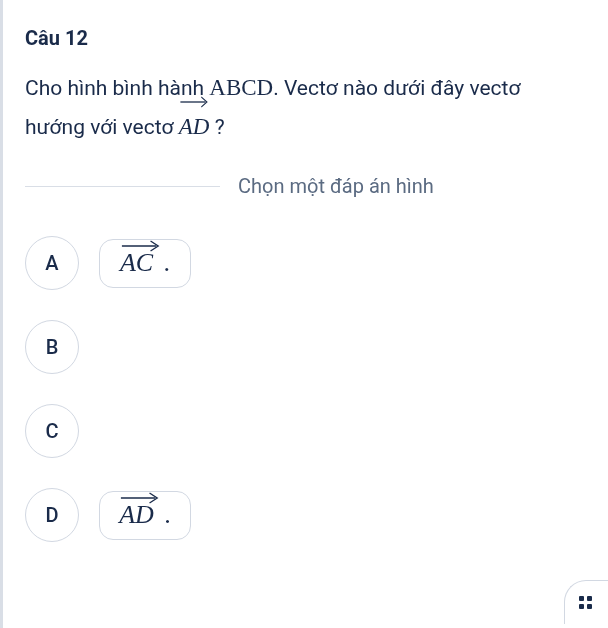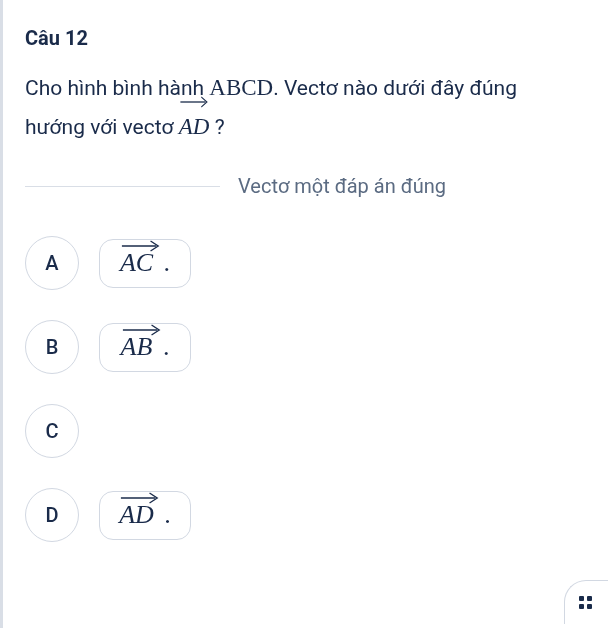--- a/index.html
+++ b/index.html
@@ -162,36 +162,36 @@
       border-radius: 1px;
     }
   </style>
 </head>
 <body>
 
 <div class="content">
   <div class="question-title">Câu 12</div>
 
   <div class="question-text">
-    <span>Cho hình bình hành </span><span class="math-italic">ABCD</span><span>. Vectơ nào dưới đây đúng</span>
+    <span>Cho hình bình hành </span><span class="math-italic">ABCD</span><span>. Vectơ nào dưới đây vectơ</span>
     <br>
     <span>hướng với vectơ </span><span class="vector-inline">
       <span class="arrow-over">
         <svg viewBox="0 0 44 14" preserveAspectRatio="none">
           <line x1="2" y1="8" x2="38" y2="8" stroke="#1a2b4a" stroke-width="1.3"></line>
           <polyline points="32,3 40,8 32,13" fill="none" stroke="#1a2b4a" stroke-width="1.3"></polyline>
         </svg>
       </span>
       <span>AD</span>
     </span><span> ?</span>
   </div>
 
   <div class="instruction-row">
     <div class="instruction-line"></div>
-    <div class="instruction-text">Vectơ một đáp án đúng</div>
+    <div class="instruction-text">Chọn một đáp án hình</div>
   </div>
 
   <div class="options">
 
     <div class="option-row">
       <div class="option-letter">A</div>
       <div class="option-box">
         <span class="option-vector">
           <span class="arrow-over2">
             <svg viewBox="0 0 44 14" preserveAspectRatio="none">
@@ -199,31 +199,20 @@
               <polyline points="32,3 40,8 32,13" fill="none" stroke="#1a2b4a" stroke-width="1.4"></polyline>
             </svg>
           </span>
           <span>AC</span><span class="dot"> .</span>
         </span>
       </div>
     </div>
 
     <div class="option-row">
       <div class="option-letter">B</div>
-      <div class="option-box">
-        <span class="option-vector">
-          <span class="arrow-over2">
-            <svg viewBox="0 0 44 14" preserveAspectRatio="none">
-              <line x1="2" y1="8" x2="38" y2="8" stroke="#1a2b4a" stroke-width="1.4"></line>
-              <polyline points="32,3 40,8 32,13" fill="none" stroke="#1a2b4a" stroke-width="1.4"></polyline>
-            </svg>
-          </span>
-          <span>AB</span><span class="dot"> .</span>
-        </span>
-      </div>
     </div>
 
     <div class="option-row">
       <div class="option-letter">C</div>
     </div>
 
     <div class="option-row">
       <div class="option-letter">D</div>
       <div class="option-box">
         <span class="option-vector">

